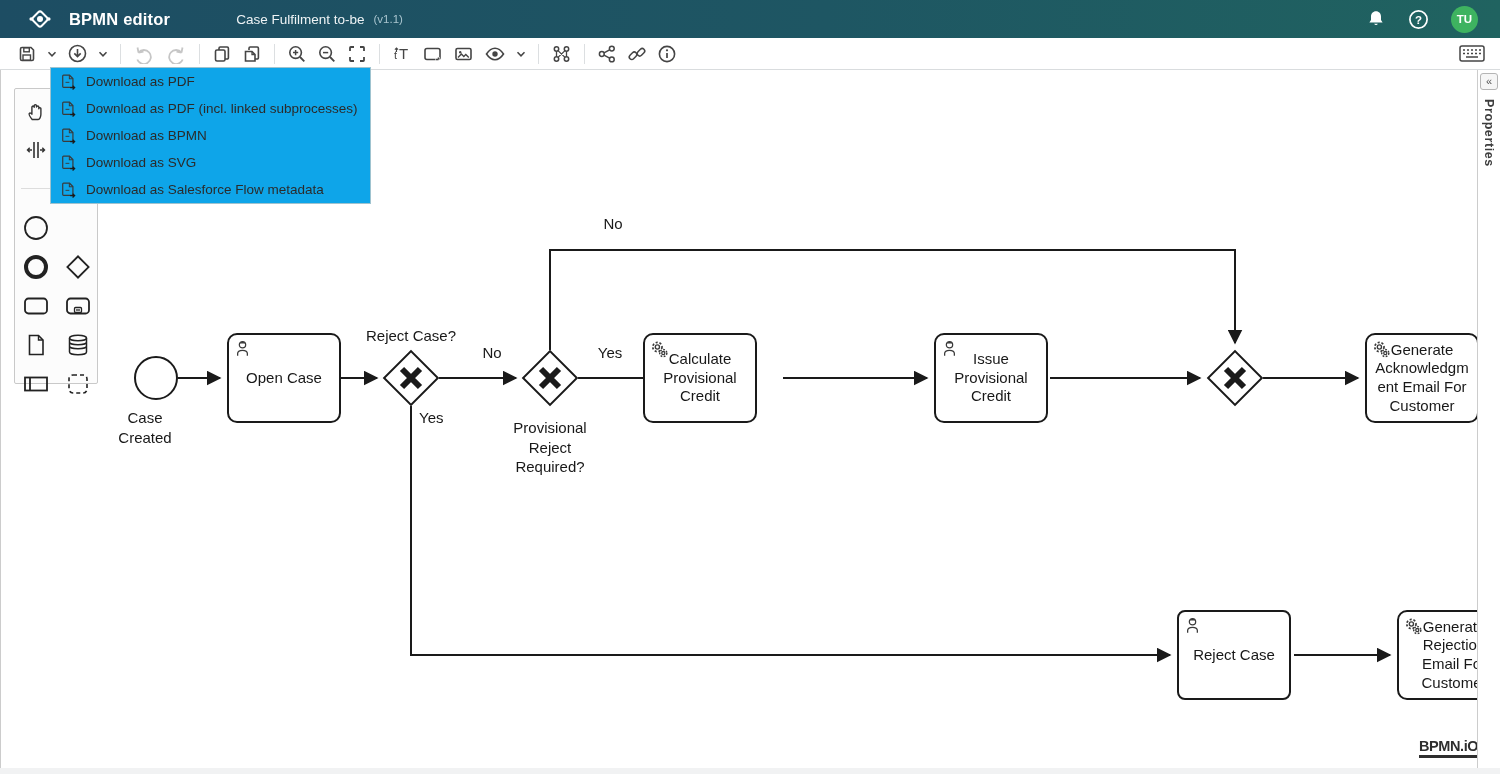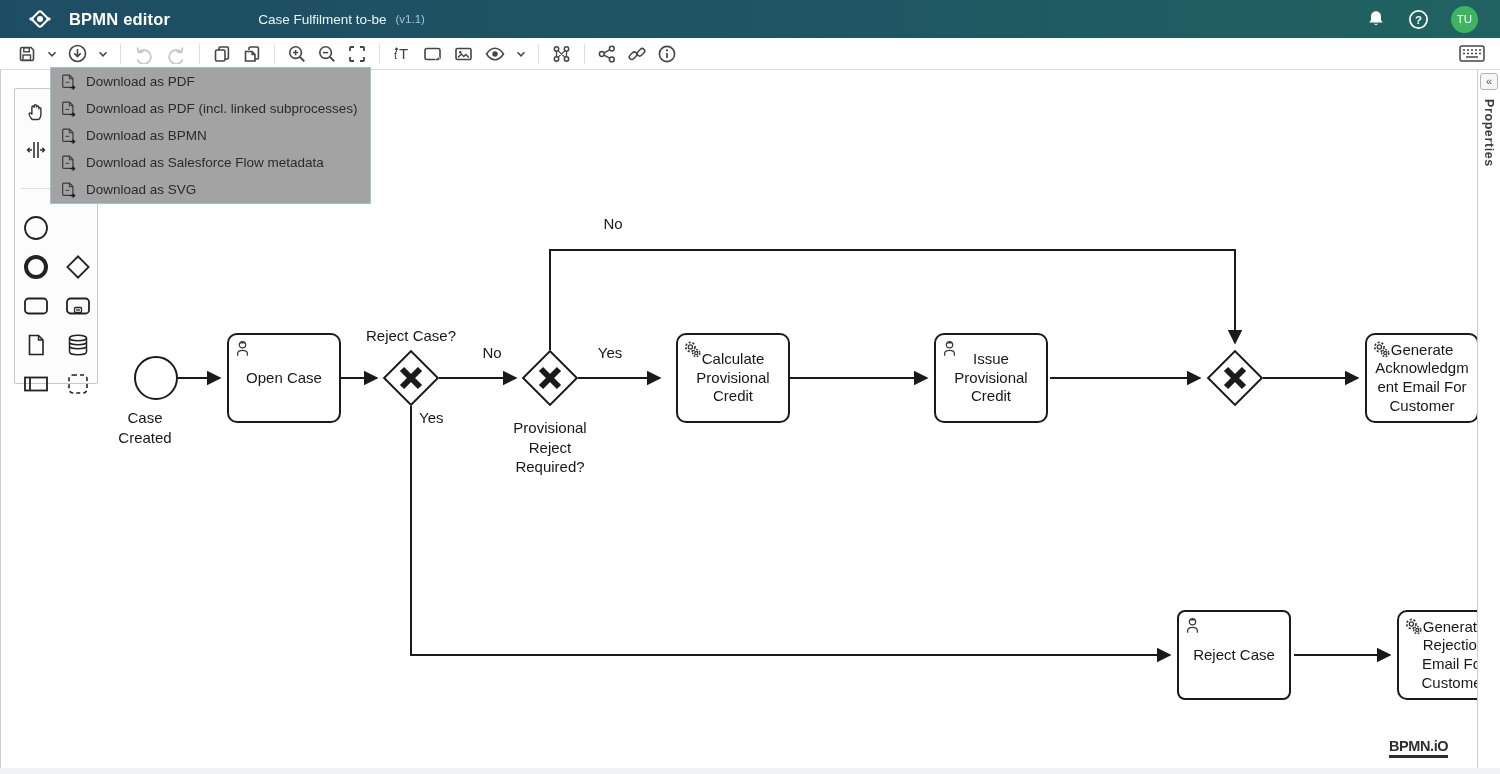--- a/index.html
+++ b/index.html
@@ -6,41 +6,41 @@
   html,body { width:1500px; height:774px; overflow:hidden; background:#e9ebed;
               font-family:"Liberation Sans", sans-serif; }
   #app { position:relative; width:1500px; height:774px; background:#fff; }
 
   
   .header { position:absolute; left:0; top:0; width:1500px; height:38px; z-index:20;
             background:linear-gradient(90deg,#1d4d63 0%,#1e5663 55%,#206360 100%);
             display:flex; align-items:center; color:#fff; }
   .logo { width:26px; height:26px; margin-left:27px; }
   .app-title { font-size:16.5px; font-weight:bold; margin-left:16px; letter-spacing:.2px;text-align:center; }
-  .doc-title { font-size:13.5px; color:#eef3f5; margin-left:88px; }
+  .doc-title { font-size:13.5px; color:#eef3f5; margin-left:66px; }
   .doc-version { font-size:11.5px; color:#a9c4ce; margin-left:9px; }
   .header-right { margin-left:auto; display:flex; align-items:center; gap:22px; margin-right:22px; }
   .icon-btn { background:none; border:none; cursor:pointer; display:flex; align-items:center; }
   .avatar { width:27px; height:27px; border-radius:50%; background:#3eb360; color:#fff;
-            font-size:11.5px; font-weight:normal; display:flex; align-items:center; justify-content:center; }
+            font-size:11.5px; font-weight:bold; display:flex; align-items:center; justify-content:center; }
 
   
   .toolbar { position:absolute; left:0; top:38px; width:1500px; height:32px; z-index:19;
              background:#fff; border-bottom:1px solid #d9dcde; display:flex; align-items:center;
              padding-left:12px; }
   .tb-btn { background:none; border:none; padding:2px 3px; margin:0 2px; cursor:pointer;
             display:flex; align-items:center; color:#454545; }
   .tb-btn.disabled { color:#c4c4c4; cursor:default; }
   .tb-sep { width:1px; height:20px; background:#dcdfe1; margin:0 7px; }
   .tb-kbd { margin-left:auto; margin-right:12px; }
   svg.gi { display:block; }
 
   
   .menu { position:absolute; left:50px; top:67px; width:321px; z-index:30;
-          background:#a3a3a3; border:1px solid #9fc3cf; }
+          background:#0ea5e9; border:1px solid #9fc3cf; }
   .menu-item { height:27px; display:flex; align-items:center; gap:9px; padding-left:9px;
                font-size:13.5px; color:#2b2b2b; cursor:pointer; white-space:nowrap; }
   .menu-item.active { background:#ececec; }
 
   
   .palette { position:absolute; left:14px; top:88px; width:84px; height:296px; z-index:25;
              background:#fcfcfc; border:1px solid #c9c9c9; border-radius:2px;
              display:grid; grid-template-columns:42px 42px; grid-auto-rows:39px; padding-top:2px; }
   .pal-cell { display:flex; align-items:center; justify-content:center; cursor:pointer; }
   .pal-sep { grid-column:1 / span 2; height:1px; background:#ddd; margin:2px 6px; align-self:center; }
@@ -55,21 +55,21 @@
   .task-icon { position:absolute; left:4px; top:4px; }
   .bpmn-start { position:absolute; width:44px; height:44px; border:2.5px solid #1a1a1a;
                 border-radius:50%; background:#fff; z-index:2; }
   .bpmn-gw { position:absolute; width:56px; height:56px; z-index:2; }
   .gw-diamond { position:absolute; left:8px; top:8px; width:40px; height:40px; background:#fff;
                 border:2px solid #1a1a1a; transform:rotate(45deg); }
   .gw-x { position:absolute; left:0; top:0; }
   .dia-label { position:absolute; font-size:15px; color:#181818; z-index:3; line-height:1.3; }
   .center { text-align:center; }
 
-  .watermark { position:absolute; left:1389px; top:738px; z-index:3; font-size:14.5px;
+  .watermark { position:absolute; left:1419px; top:738px; z-index:3; font-size:14.5px;
                font-weight:bold; color:#2e2e2e; letter-spacing:-0.4px;
                border-bottom:3.5px solid #2e2e2e; padding-bottom:1px; cursor:pointer; }
 
   
   .props { position:absolute; right:0; top:70px; width:23px; height:698px; z-index:10;
            background:#fff; border-left:1px solid #ccc; display:flex; flex-direction:column;
            align-items:center; }
   .props-collapse { width:18px; height:17px; margin-top:3px; border:1px solid #b5b5b5;
                     border-radius:3px; background:#f6f6f6; color:#555; font-size:11px;
                     line-height:14px; text-align:center; cursor:pointer; }
@@ -324,21 +324,21 @@
   <div class="bpmn-gw" style="left:522px; top:350px;">
     <div class="gw-diamond"></div>
     <svg class="gw-x" width="56" height="56">
         <use href="#i-gwx"></use>
       </svg>
   </div>
   <div class="dia-label center" style="left:500px; top:418px; width:100px;">Provisional Reject Required?</div>
   <div class="dia-label center" style="left:592px; top:343px; width:36px;">Yes</div>
   <div class="dia-label center" style="left:598px; top:214px; width:30px;">No</div>
 
-  <div class="bpmn-task" style="left:676px; top:333px;align-items:center;">
+  <div class="bpmn-task" style="left:643px; top:333px;align-items:center;">
     <svg class="task-icon" width="21" height="21">
         <use href="#i-gears"></use>
       </svg>
     <div class="task-label">Calculate Provisional Credit</div>
   </div>
 
   <div class="bpmn-task" style="left:934px; top:333px;">
     <svg class="task-icon" width="19" height="19">
         <use href="#i-user"></use>
       </svg>
@@ -459,27 +459,27 @@
     <div class="menu-item">
       <svg class="gi" width="17" height="17" viewBox="0 0 20 20">
           <use href="#i-file-export"></use>
         </svg>
       <span>Download as BPMN</span>
     </div>
     <div class="menu-item">
       <svg class="gi" width="17" height="17" viewBox="0 0 20 20">
           <use href="#i-file-export"></use>
         </svg>
-      <span>Download as Salesforce Flow metadata</span>
+      <span>Download as SVG</span>
     </div>
     <div class="menu-item">
       <svg class="gi" width="17" height="17" viewBox="0 0 20 20">
           <use href="#i-file-export"></use>
         </svg>
-      <span>Download as SVG</span>
+      <span>Download as Salesforce Flow metadata</span>
     </div>
   </div>
 
   <div class="props">
     <div class="props-collapse">«</div>
     <div class="props-label">Properties</div>
   </div>
 
   <div class="left-edge"></div>
   <div class="bottom-strip"></div>

